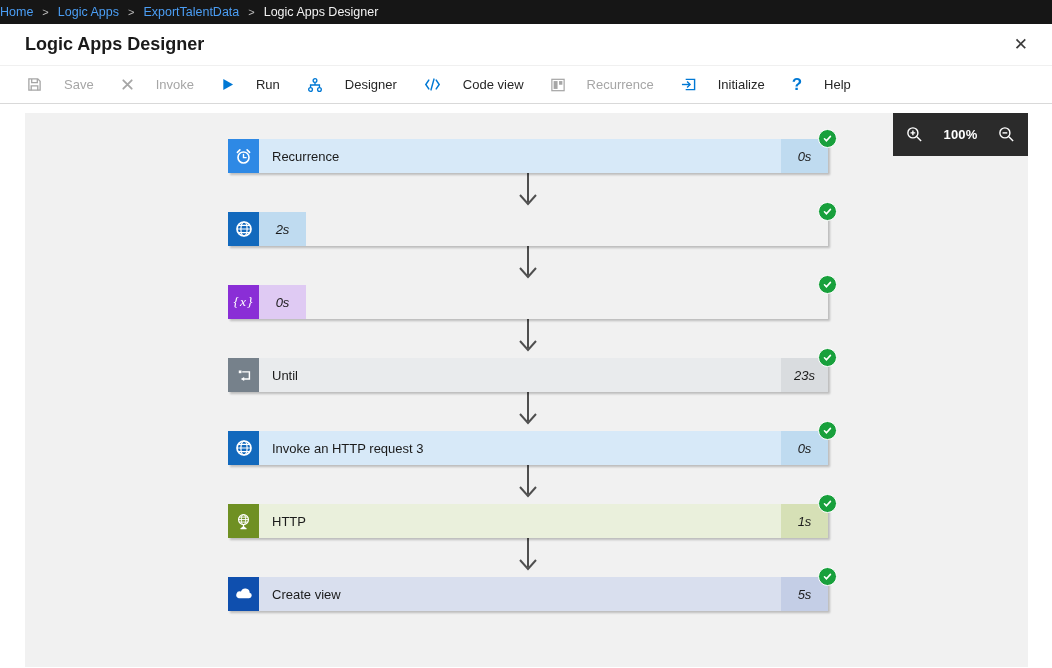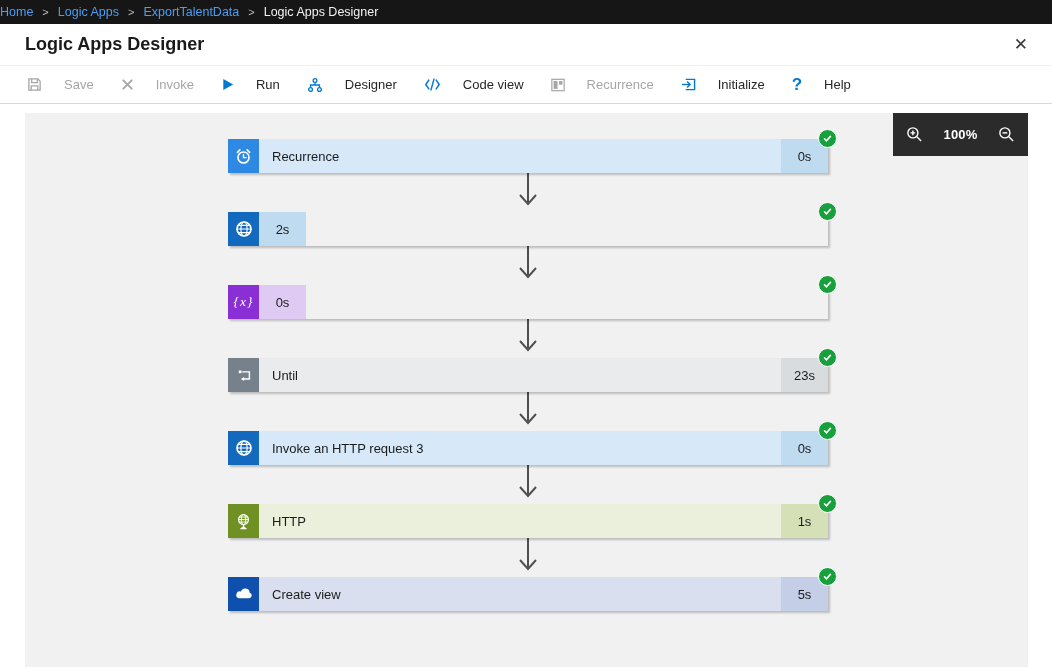--- a/index.html
+++ b/index.html
@@ -62,21 +62,21 @@
     width:31px; flex:0 0 31px; background:var(--icon);
     display:flex; align-items:center; justify-content:center; color:#fff;
   }
   .node-body {
     flex:1; background:var(--body); display:flex; align-items:center;
     padding-left:13px; font-size:13px; color:#1b1b1b;
   }
   .node-duration {
     width:47px; flex:0 0 47px; background:var(--strip);
     display:flex; align-items:center; justify-content:center;
-    font-size:13px; color:#1b1b1b;
+    font-size:13px; color:#1b1b1b;font-style:italic;
   }
   .badge {
     position:absolute; top:-10px; right:-9px; width:19px; height:19px;
     border-radius:50%; background:#18a03c; border:1px solid #fff;
     display:flex; align-items:center; justify-content:center;
   }
   .arrow { height:39px; display:flex; justify-content:center; align-items:stretch; }
   .icon-glyph-x {
     color:#fff; font-size:13.5px; font-style:italic;
     font-family:"Liberation Serif", serif; letter-spacing:1px;

